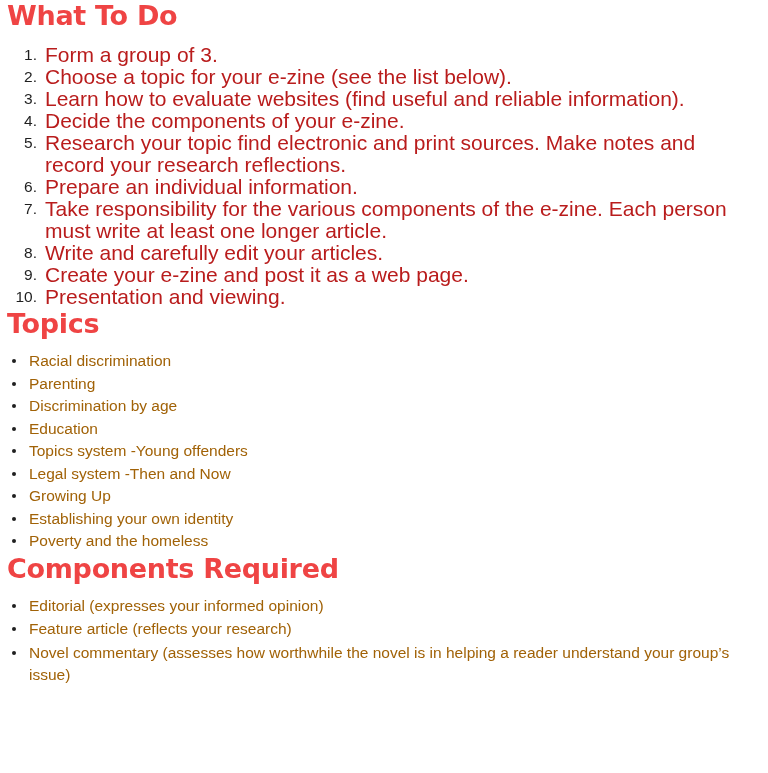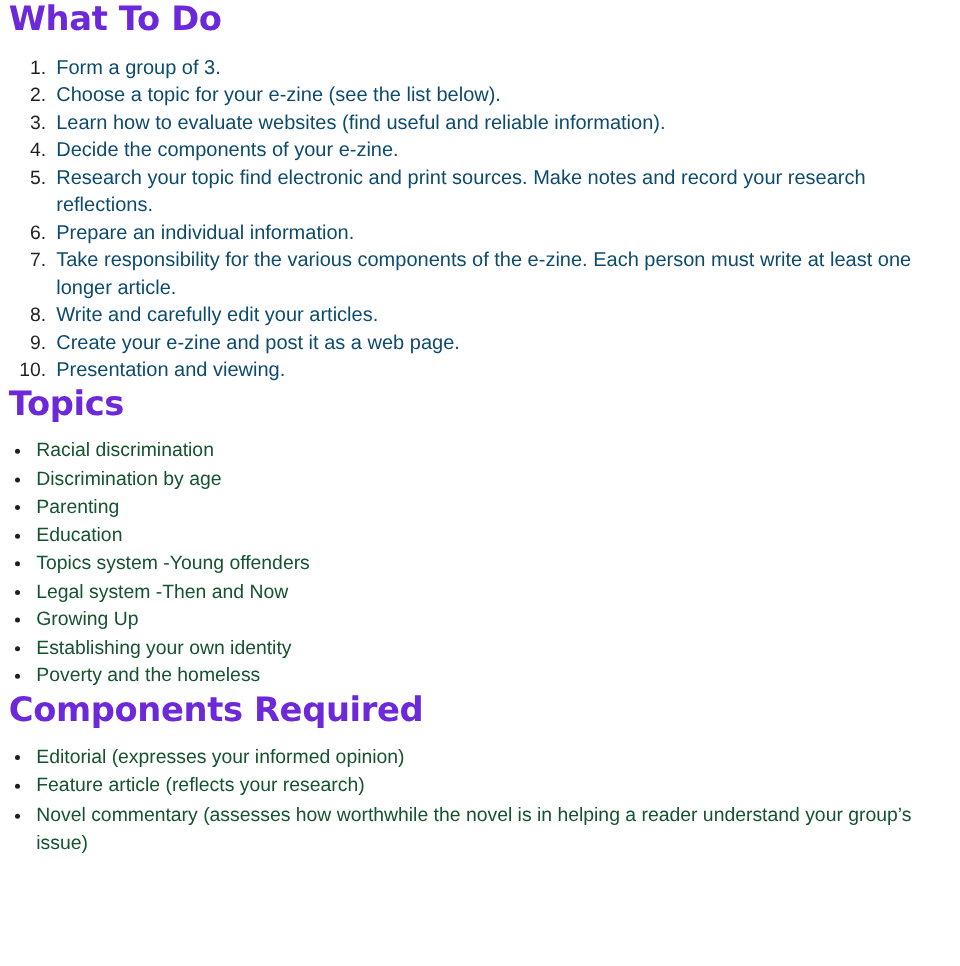--- a/index.html
+++ b/index.html
@@ -19,42 +19,42 @@
     box-sizing: border-box;
     width: 768px;
     padding: 0 8px 0 7px;
   }
   h2.section-heading {
     font-family: "DejaVu Sans", sans-serif;
     font-size: 27px;
     line-height: 32px;
     font-weight: 700;
     letter-spacing: -0.3px;
-    color: #6d28d9;
+    color: #ef4444;
     margin: 0;
     padding: 0;
   }
   .heading-whattodo { margin-top: 4px; }
   .heading-topics { margin-top: 23px; }
   .heading-components { margin-top: 24px; }
 
   ol.numbered-list {
     list-style: none;
     margin: 12px 0 0 0;
     padding: 0;
     counter-reset: stepnum;
   }
   ol.numbered-list > li {
     position: relative;
     counter-increment: stepnum;
     padding-left: 38px;
     margin: 0 0 0 0;
-    font-size: 16px;
+    font-size: 21px;
     line-height: 22px;
-    color: #0c4a6e;
+    color: #b91c1c;
     max-width: 742px;
   }
   ol.numbered-list > li::before {
     content: counter(stepnum) ".";
     position: absolute;
     left: 0;
     top: 0;
     width: 30px;
     text-align: right;
     font-size: 15.5px;
@@ -65,21 +65,21 @@
   ul.bullet-list {
     list-style: none;
     margin: 10px 0 0 0;
     padding: 0;
   }
   ul.bullet-list > li {
     position: relative;
     padding-left: 22px;
     font-size: 15.5px;
     line-height: 22.5px;
-    color: #14532d;
+    color: #a16207;
     max-width: 736px;
   }
   ul.bullet-list > li::before {
     content: "";
     position: absolute;
     left: 5px;
     top: 9px;
     width: 4px;
     height: 4px;
     border-radius: 50%;
@@ -104,22 +104,22 @@
     <li>Take responsibility for the various components of the e-zine. Each person must write at least one longer article.</li>
     <li>Write and carefully edit your articles.</li>
     <li>Create your e-zine and post it as a web page.</li>
     <li>Presentation and viewing.</li>
   </ol>
 
   <h2 class="section-heading heading-topics">Topics</h2>
 
   <ul class="bullet-list topics-list">
     <li>Racial discrimination</li>
+    <li>Parenting</li>
     <li>Discrimination by age</li>
-    <li>Parenting</li>
     <li>Education</li>
     <li>Topics system -Young offenders</li>
     <li>Legal system -Then and Now</li>
     <li>Growing Up</li>
     <li>Establishing your own identity</li>
     <li>Poverty and the homeless</li>
   </ul>
 
   <h2 class="section-heading heading-components">Components Required</h2>
 

